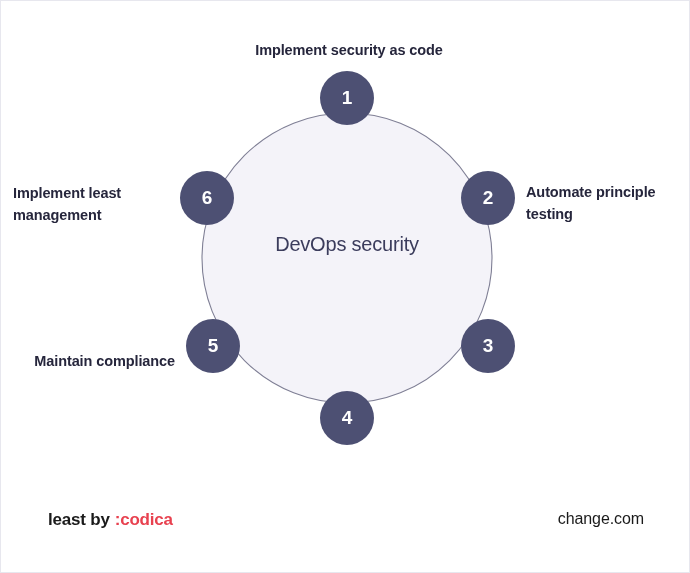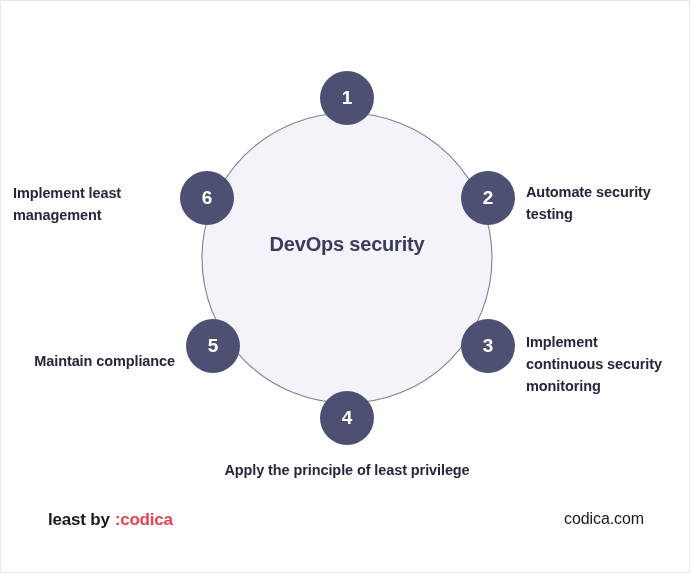--- a/index.html
+++ b/index.html
@@ -38,21 +38,21 @@
     height: 510px;
   }
 
   .center-title {
     position: absolute;
     left: 221px;
     top: 228px;
     width: 250px;
     text-align: center;
     font-size: 20px;
-    font-weight: bold;
+    font-weight: normal;
     line-height: 1.5;
     color: #3b3c5c;
     letter-spacing: -0.2px;
   }
 
   .badge {
     position: absolute;
     width: 54px;
     height: 54px;
     border-radius: 50%;
@@ -135,48 +135,47 @@
       <circle cx="346" cy="257" r="145" fill="#f4f3f9" stroke="#7f7f95" stroke-width="1.1"></circle>
     </svg>
 
     <div class="center-title">
       <div>DevOps security</div>
     </div>
 
     <div class="badge badge-1">
       <span>1</span>
     </div>
+    <div class="step-label label-1">Implement security as code</div>
 
     <div class="badge badge-2">
       <span>2</span>
     </div>
-    <div class="step-label label-2">Automate security testing</div>
+    <div class="step-label label-2">Automate principle testing</div>
 
     <div class="badge badge-3">
       <span>3</span>
     </div>
-    <div class="step-label label-3">Implement continuous security monitoring</div>
 
     <div class="badge badge-4">
       <span>4</span>
     </div>
-    <div class="step-label label-4">Apply the principle of least privilege</div>
 
     <div class="badge badge-5">
       <span>5</span>
     </div>
     <div class="step-label label-5">Maintain compliance</div>
 
     <div class="badge badge-6">
       <span>6</span>
     </div>
     <div class="step-label label-6">Implement least management</div>
 
   </div>
 
   <div id="footer">
     <div class="made-by">
       <span>least by</span><span class="brand">:codica</span>
     </div>
-    <div class="site-url">codica.com</div>
+    <div class="site-url">change.com</div>
   </div>
 
 </div>
 
 </body></html>

